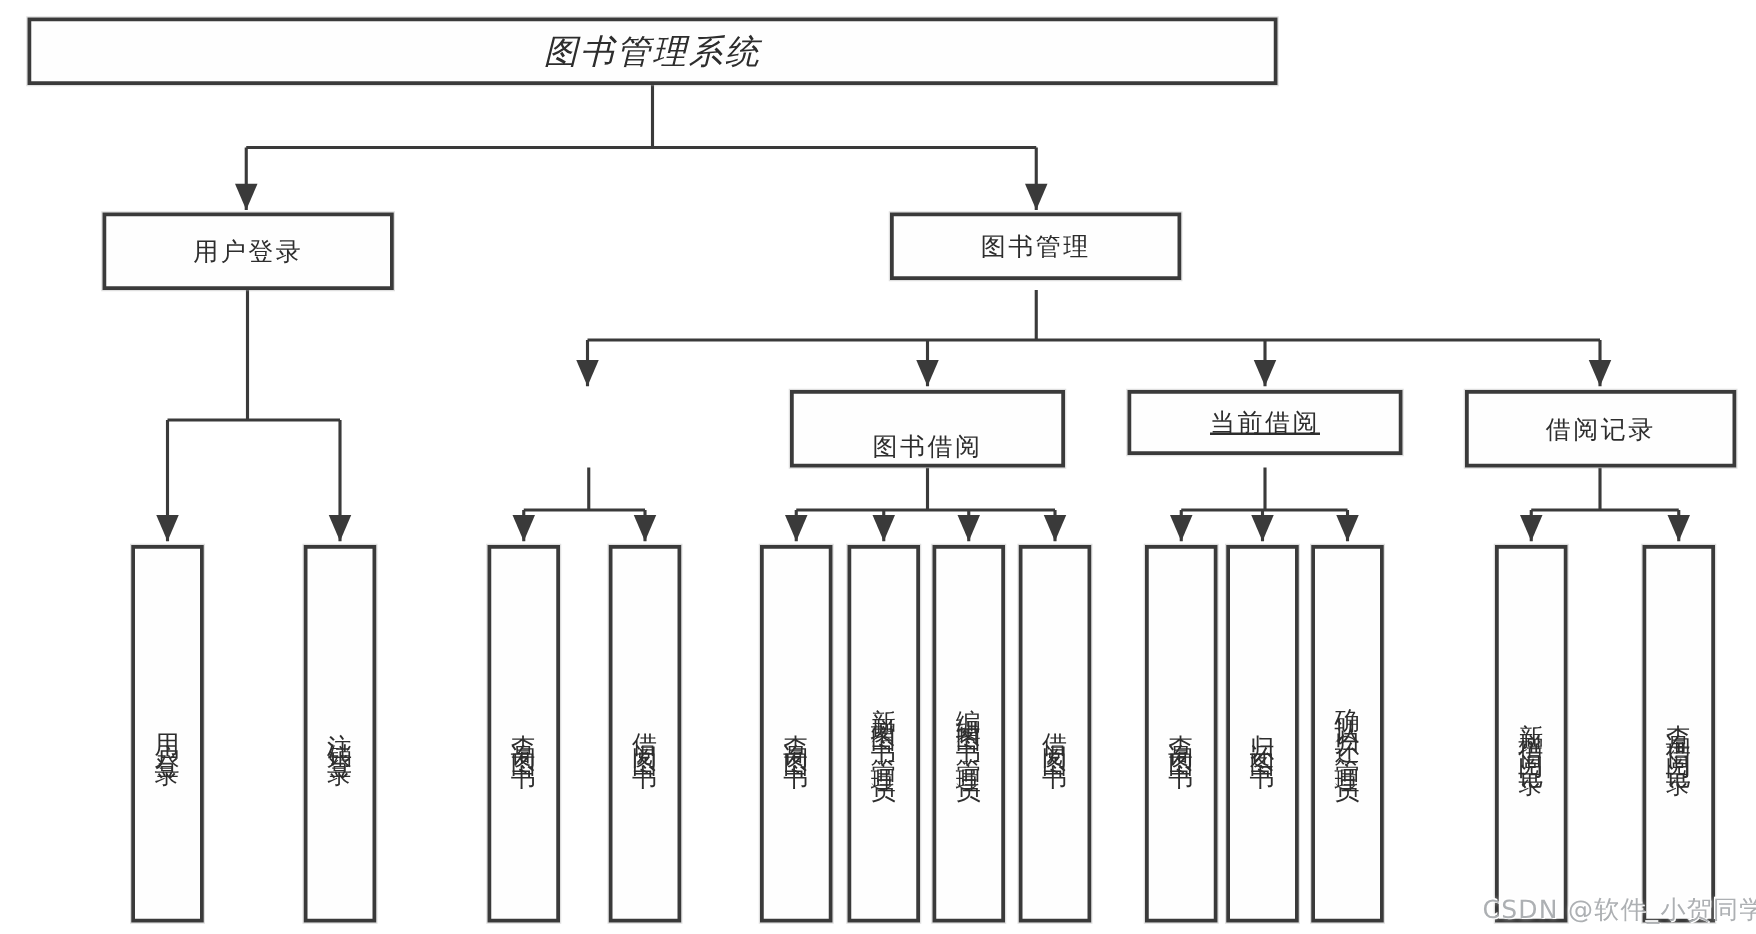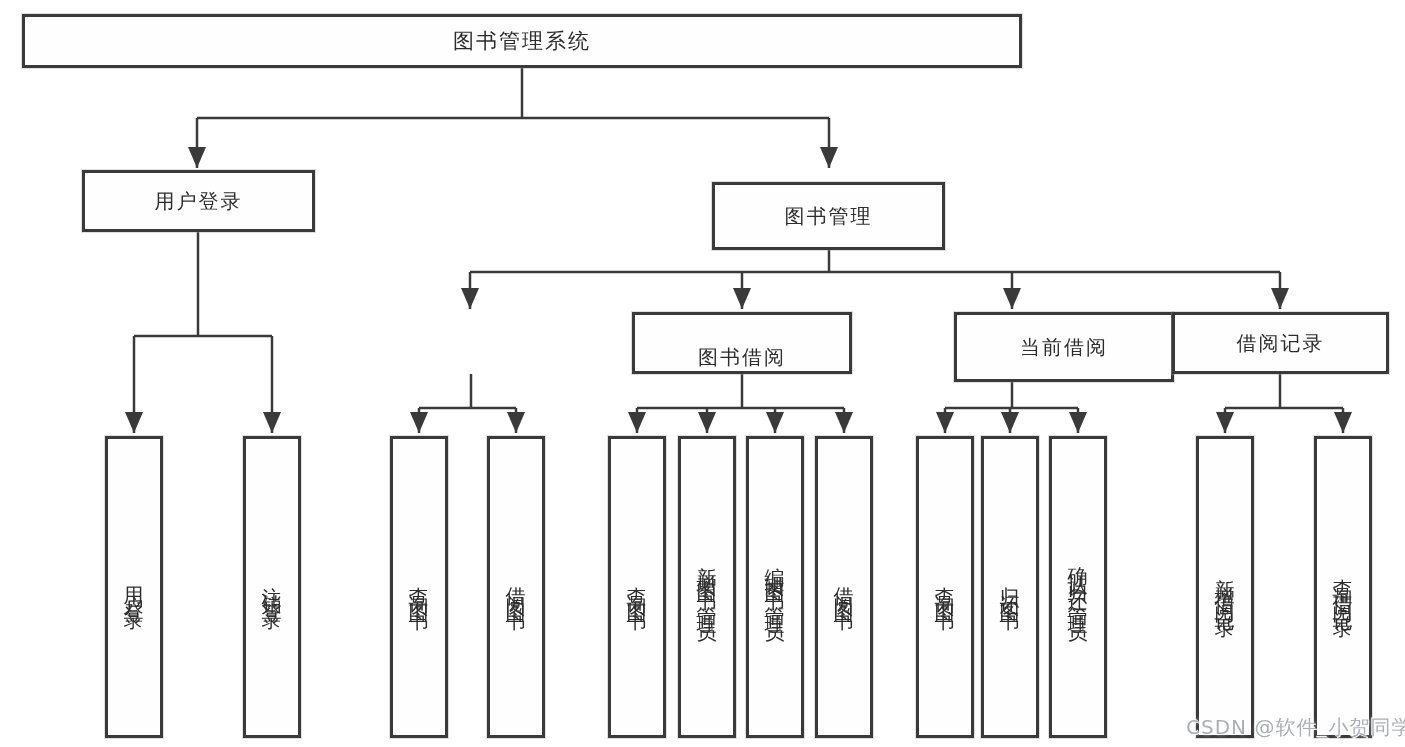--- a/index.html
+++ b/index.html
@@ -34,21 +34,21 @@
     display: flex;
     align-items: center;
     justify-content: center;
     color: #2d2d2d;
   }
   .h-label {
     font-size: 20px;
     letter-spacing: 2px;
     white-space: nowrap;
   }
-  .root .h-label { font-size: 21px; }
+  .root .h-label { font-size: 27px; font-style: italic; }
   .v-label {
     writing-mode: vertical-rl;
     text-orientation: mixed;
     font-size: 20px;
     letter-spacing: 0.4em;
     line-height: 1;
     white-space: nowrap;
   }
   .watermark {
     position: absolute;
@@ -129,28 +129,28 @@
     </g>
   </svg>
 
   <div class="box root" style="left:22px; top:14px; width:1000px; height:54px;">
     <span class="h-label">图书管理系统</span>
   </div>
 
   <div class="box" style="left:82px; top:170px; width:233px; height:62px;">
     <span class="h-label">用户登录</span>
   </div>
-  <div class="box" style="left:712px; top:170px; width:233px; height:68px;margin-top:12px;">
+  <div class="box" style="left:712px; top:170px; width:233px; height:54px;">
     <span class="h-label">图书管理</span>
   </div>
 
   <div class="box" style="left:632px; top:312px; width:220px; height:62px;align-items:flex-end;">
     <span class="h-label">图书借阅</span>
   </div>
-  <div class="box" style="left:954px; top:312px; width:220px; height:70px;">
+  <div class="box" style="left:902px; top:312px; width:220px; height:52px;text-decoration:underline;">
     <span class="h-label">当前借阅</span>
   </div>
   <div class="box" style="left:1172px; top:312px; width:217px; height:62px;">
     <span class="h-label">借阅记录</span>
   </div>
 
   <div class="box" style="left:105px; top:436px; width:58px; height:302px;">
     <span class="v-label">用户登录</span>
   </div>
   <div class="box" style="left:243px; top:436px; width:58px; height:302px;">

